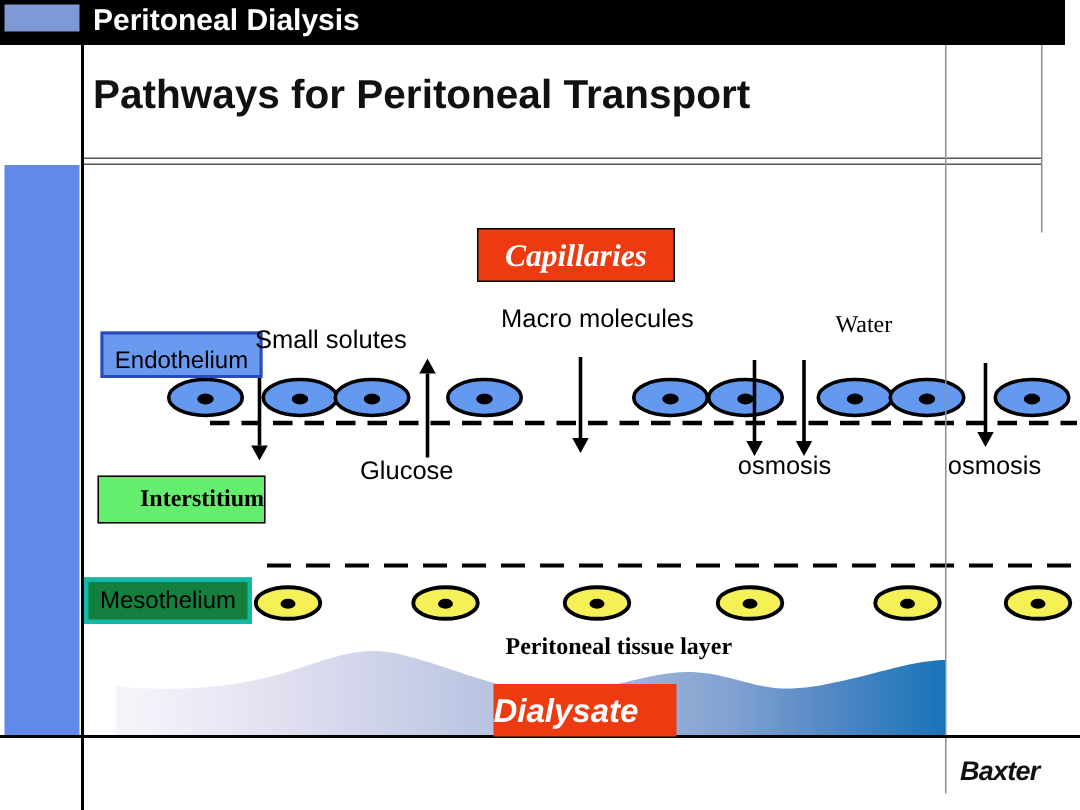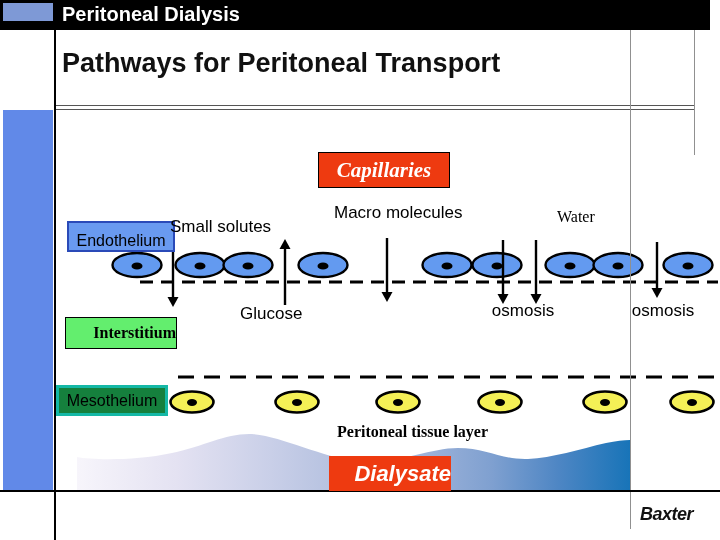--- a/index.html
+++ b/index.html
@@ -31,21 +31,21 @@
       border:2px solid #2a4ab8;color:#000;font-size:16px;display:flex;align-items:flex-end;
       justify-content:center;z-index:5;box-sizing:border-box;margin-left:12px;}
   .interstitium-box{left:65px;top:317px;width:110px;height:30px;background:#63ee6e;
       border:1px solid #000;color:#000;font-family:"Liberation Serif",serif;font-weight:bold;
       font-size:16px;display:flex;align-items:center;justify-content:flex-end;z-index:5;}
   .mesothelium-box{left:56px;top:385px;width:112px;height:31px;background:#15803d;
       border:3px solid #14b8a6;color:#000;font-size:16px;display:flex;align-items:center;
       justify-content:center;z-index:5;box-sizing:border-box;}
   .dialysate-box{left:329px;top:456px;width:122px;height:35px;background:#ee3a10;
       color:#fff;font-style:italic;font-weight:bold;font-size:22px;display:flex;
-      align-items:center;justify-content:flex-end;z-index:5;}
+      align-items:center;justify-content:flex-start;z-index:5;}
   
   .lbl{color:#000;z-index:5;}
   .small-solutes{left:170px;top:217px;font-size:17px;}
   .macro-molecules{left:318px;top:203px;font-size:17px;margin-left:16px;}
   .water{left:557px;top:208px;font-size:16px;font-family:"Liberation Serif",serif;}
   .glucose{left:240px;top:304px;font-size:17px;}
   .crystalloid{left:468px;top:302px;width:110px;text-align:center;font-size:17px;line-height:17px;}
   .colloid{left:617px;top:302px;width:92px;text-align:center;font-size:17px;line-height:17px;}
   .tissue-layer{left:337px;top:423px;font-size:16px;font-weight:bold;
       font-family:"Liberation Serif",serif;}

